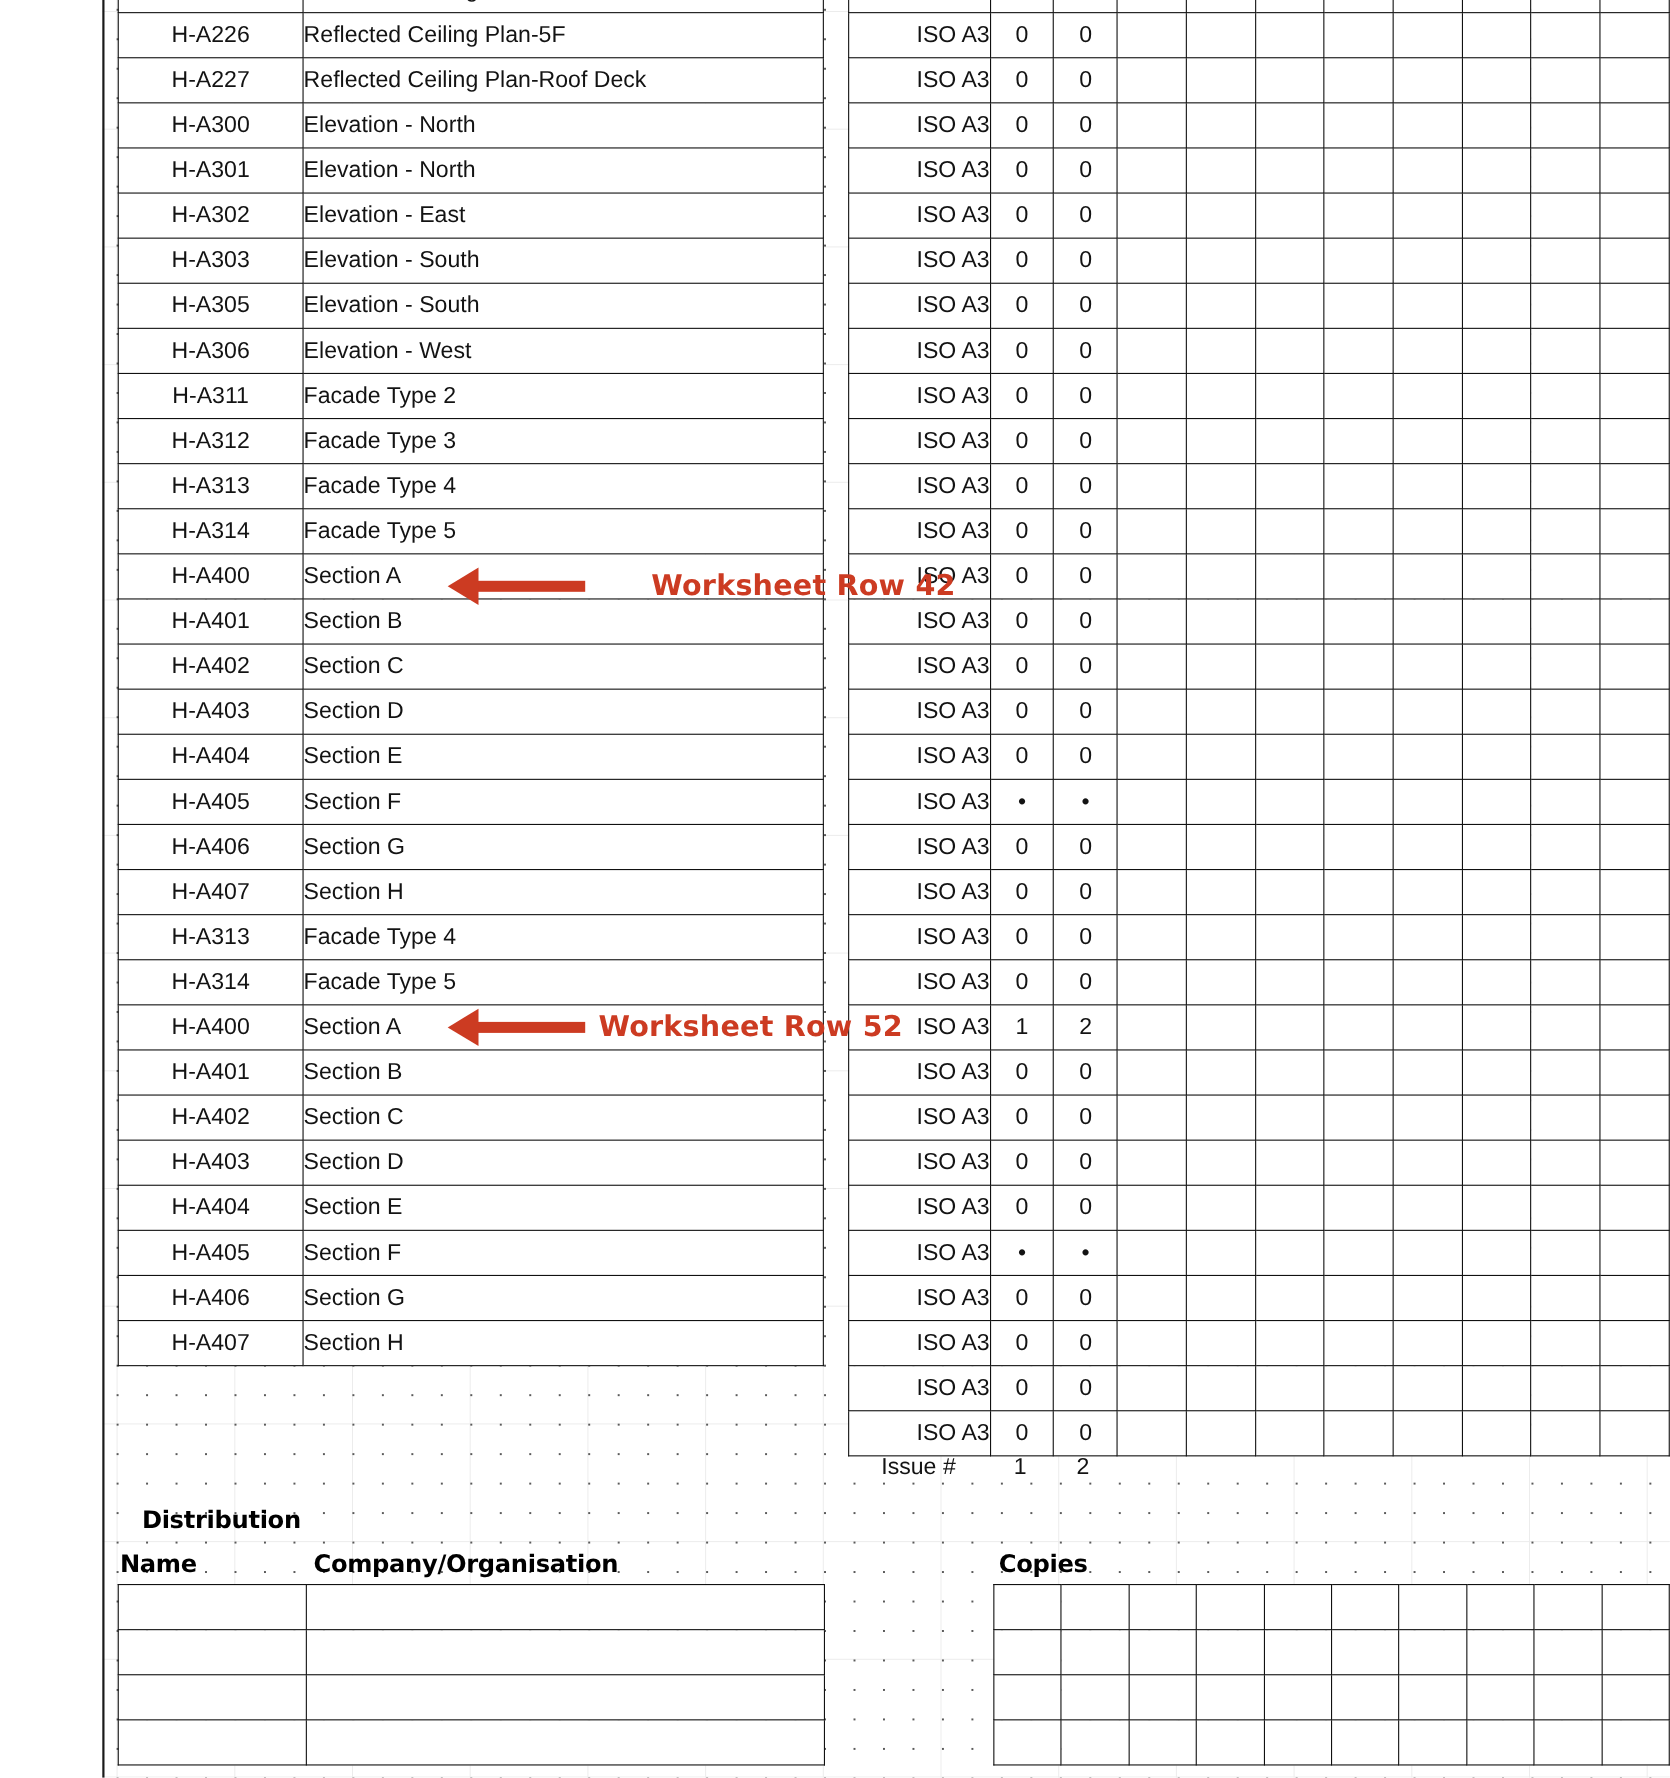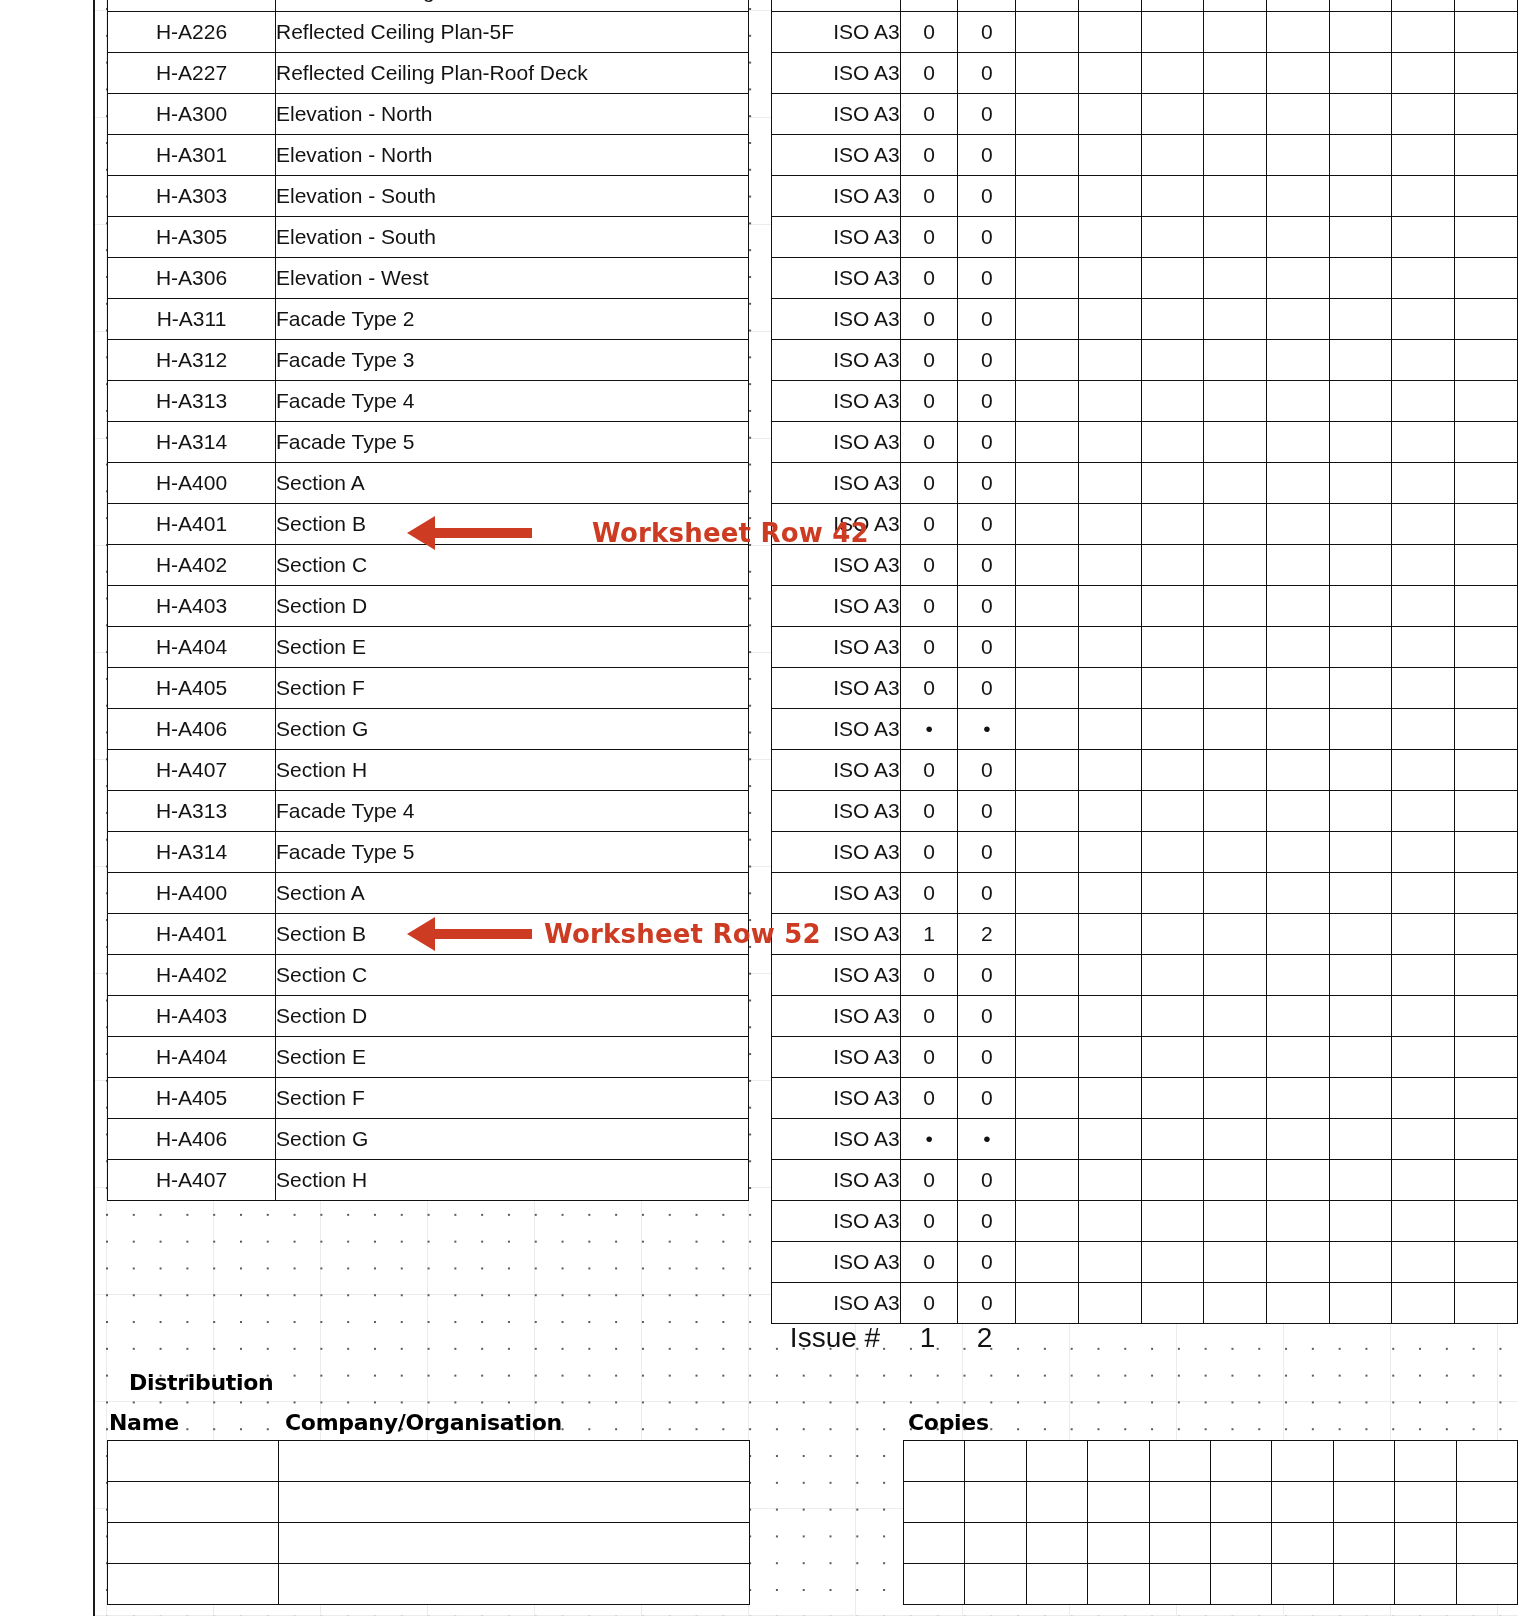--- a/index.html
+++ b/index.html
@@ -58,21 +58,21 @@
 
   
   #drawing-table{left:107px;top:-30px;}
   
   #issue-table{left:771px;top:-30px;}
 
   
   #issue-footer{
     position:absolute;left:771px;top:1322px;
     display:flex;align-items:center;
-    font-size:28px;color:#131313;
+    font-size:21px;color:#131313;
   }
   #issue-footer .lbl{width:128px;text-align:center;}
   #issue-footer .val{width:57px;text-align:center;}
 
   
   .hdr-bold{
     position:absolute;
     font-family:"DejaVu Sans","Liberation Sans",sans-serif;
     font-weight:bold;
     font-size:22px;
@@ -148,20 +148,24 @@
       </tr>
       <tr>
         <td class="c-code">H-A300</td>
         <td class="c-title">Elevation - North</td>
       </tr>
       <tr>
         <td class="c-code">H-A301</td>
         <td class="c-title">Elevation - North</td>
       </tr>
       <tr>
+        <td class="c-code">H-A302</td>
+        <td class="c-title">Elevation - East</td>
+      </tr>
+      <tr>
         <td class="c-code">H-A303</td>
         <td class="c-title">Elevation - South</td>
       </tr>
       <tr>
         <td class="c-code">H-A305</td>
         <td class="c-title">Elevation - South</td>
       </tr>
       <tr>
         <td class="c-code">H-A306</td>
         <td class="c-title">Elevation - West</td>

